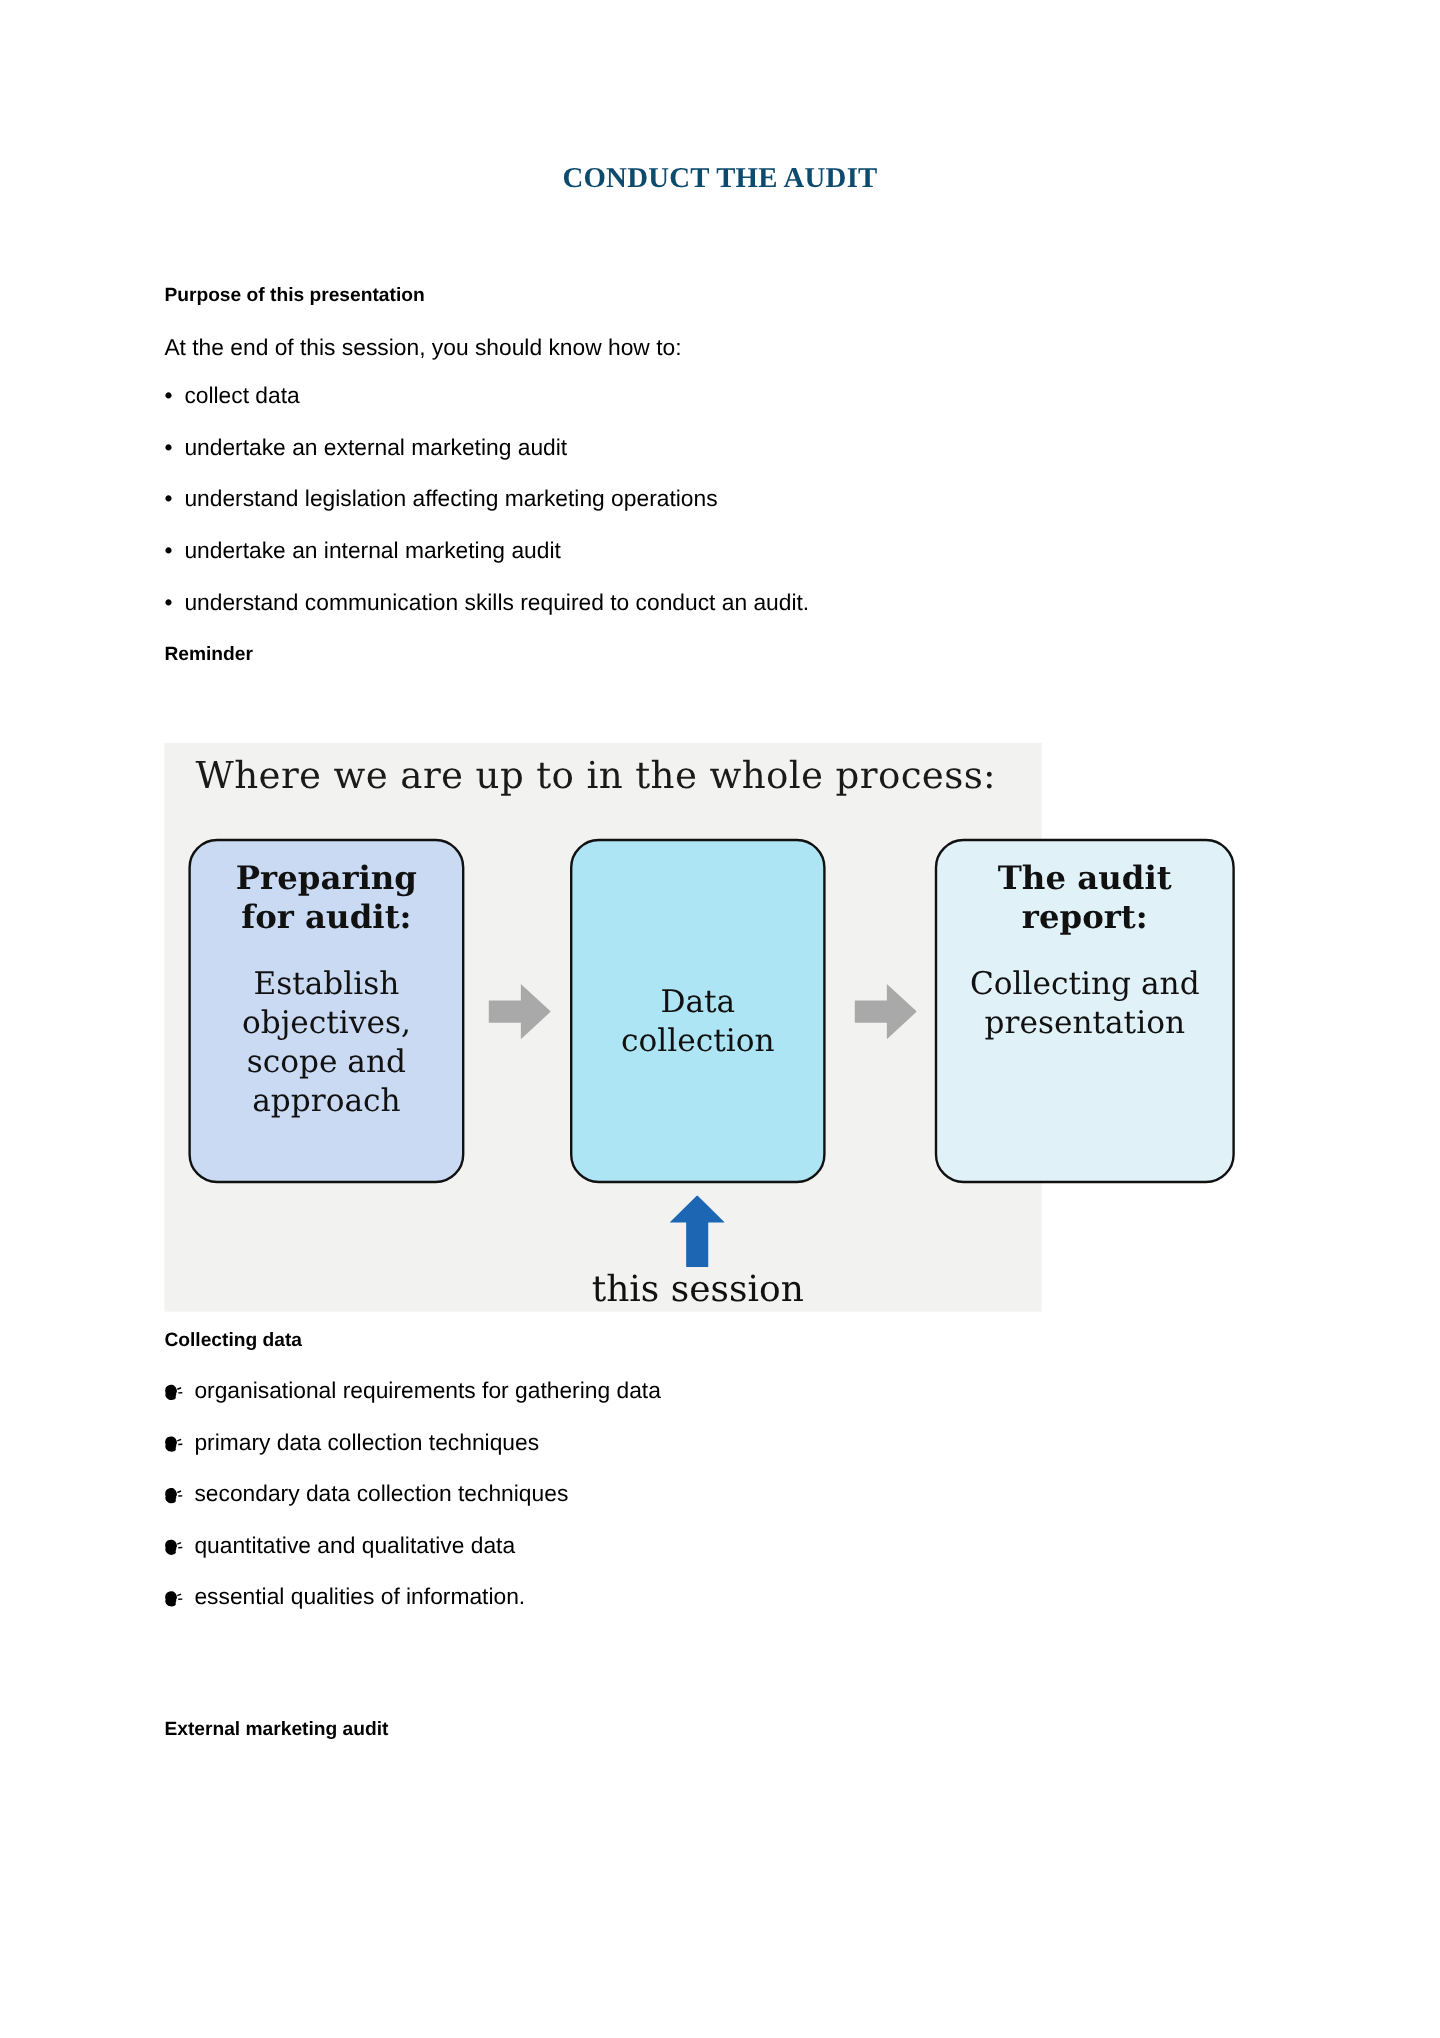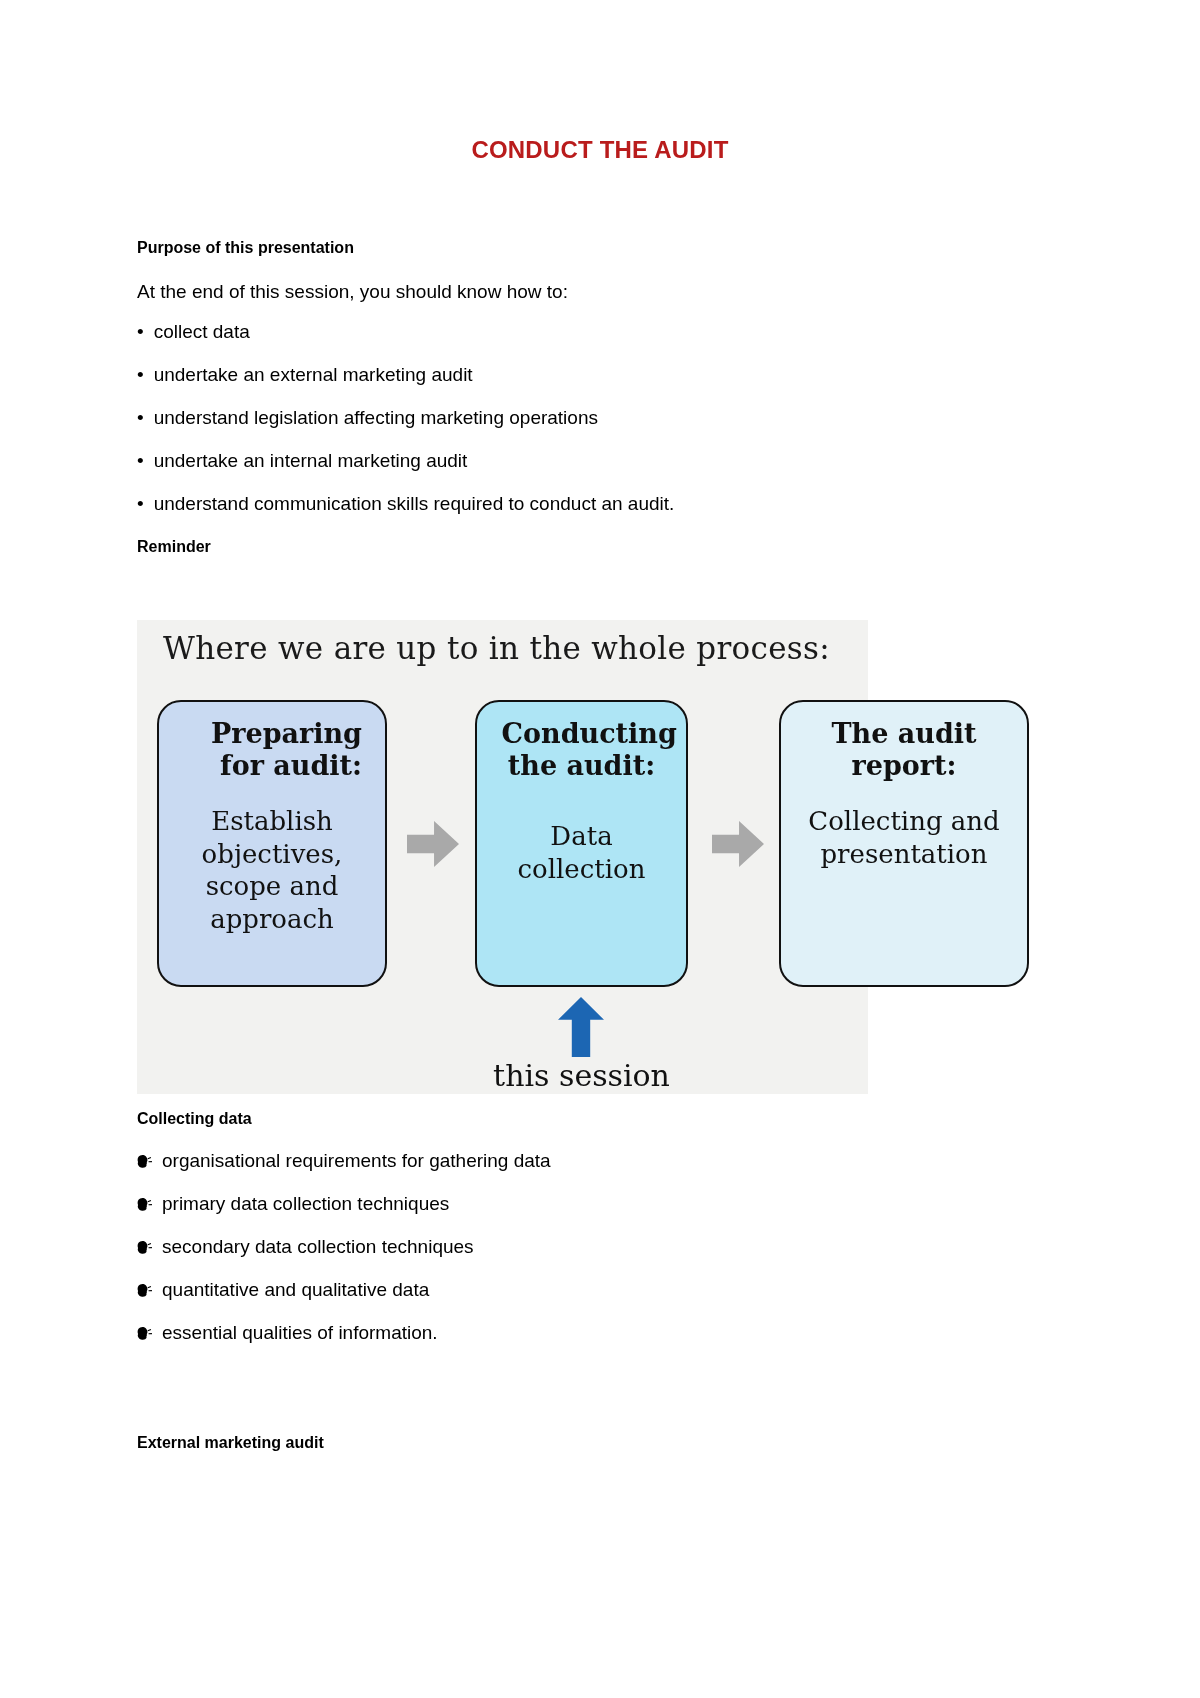--- a/index.html
+++ b/index.html
@@ -40,21 +40,21 @@
     border:2.5px solid #111; border-radius:24px;
     box-sizing:border-box; text-align:center;
   }
   #dbox-1 { left:20px;  width:230px; }
   #dbox-2 { left:338px; width:213px; }
   #dbox-3 { left:642px; width:250px; }
   .dbox-heading {
     font-weight:bold; font-size:27px; line-height:1.2;
     margin:16px auto 0 auto; color:#111;
   }
-  #dbox-1 .dbox-heading { width:180px;text-align:right; }
+  #dbox-1 .dbox-heading { width:180px; }
   #dbox-2 .dbox-heading { width:160px; }
   #dbox-3 .dbox-heading { width:150px; }
   .dbox-body {
     position:absolute; left:10px; right:10px;
     font-size:26px; line-height:1.25; color:#111;
   }
   #dbox-1 .dbox-body { top:103px; left:35px; right:35px; }
   #dbox-2 .dbox-body { top:118px; }
   #dbox-3 .dbox-body { top:103px; }
 
@@ -80,21 +80,21 @@
   ul.icon-list li { display:flex; align-items:center; line-height:24px; margin-bottom:19px; }
   ul.icon-list li .glyph { margin-right:9px; display:inline-flex; }
 
   #external-heading { margin-top:86px; }
 </style>
 </head>
 <body>
 
 <div class="page">
 
-  <h1 class="doc-title" style="color: #b91c1c;">CONDUCT THE AUDIT</h1>
+  <h1 class="doc-title" style="color: #0c4a6e; font-family: Liberation Serif, serif;">CONDUCT THE AUDIT</h1>
 
   <p class="h2" id="purpose-heading">Purpose of this presentation</p>
 
   <p class="intro">At the end of this session, you should know how to:</p>
 
   <ul class="dot-list">
     <li>
       <span class="dot">•</span>
       <span>collect data</span>
     </li>
@@ -123,21 +123,20 @@
     <div class="diagram-title">Where we are up to in the whole process:</div>
 
     <div class="dbox" id="dbox-1" style="background: rgb(201, 218, 242);">
       <div class="dbox-heading">Preparing for audit:</div>
       <div class="dbox-body">Establish objectives, scope and approach</div>
     </div>
 
     <div class="gray-arrow" id="gray-arrow-1" style="background: rgb(169, 169, 169);"></div>
 
     <div class="dbox" id="dbox-2" style="background: rgb(174, 229, 245);">
-      <div class="dbox-heading">Conducting the audit:</div>
       <div class="dbox-body">Data collection</div>
     </div>
 
     <div class="gray-arrow" id="gray-arrow-2" style="background: rgb(169, 169, 169);"></div>
 
     <div class="dbox" id="dbox-3" style="background: rgb(224, 241, 248);">
       <div class="dbox-heading">The audit report:</div>
       <div class="dbox-body">Collecting and presentation</div>
     </div>
 

